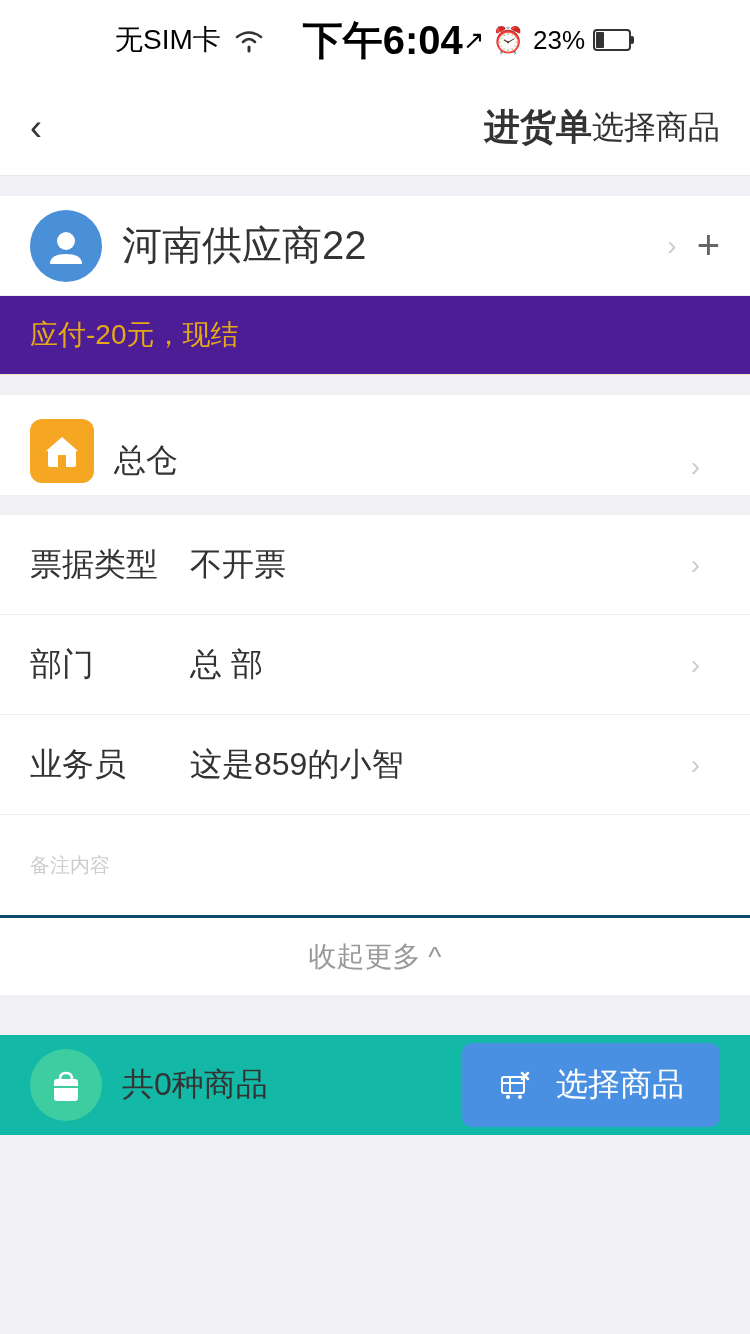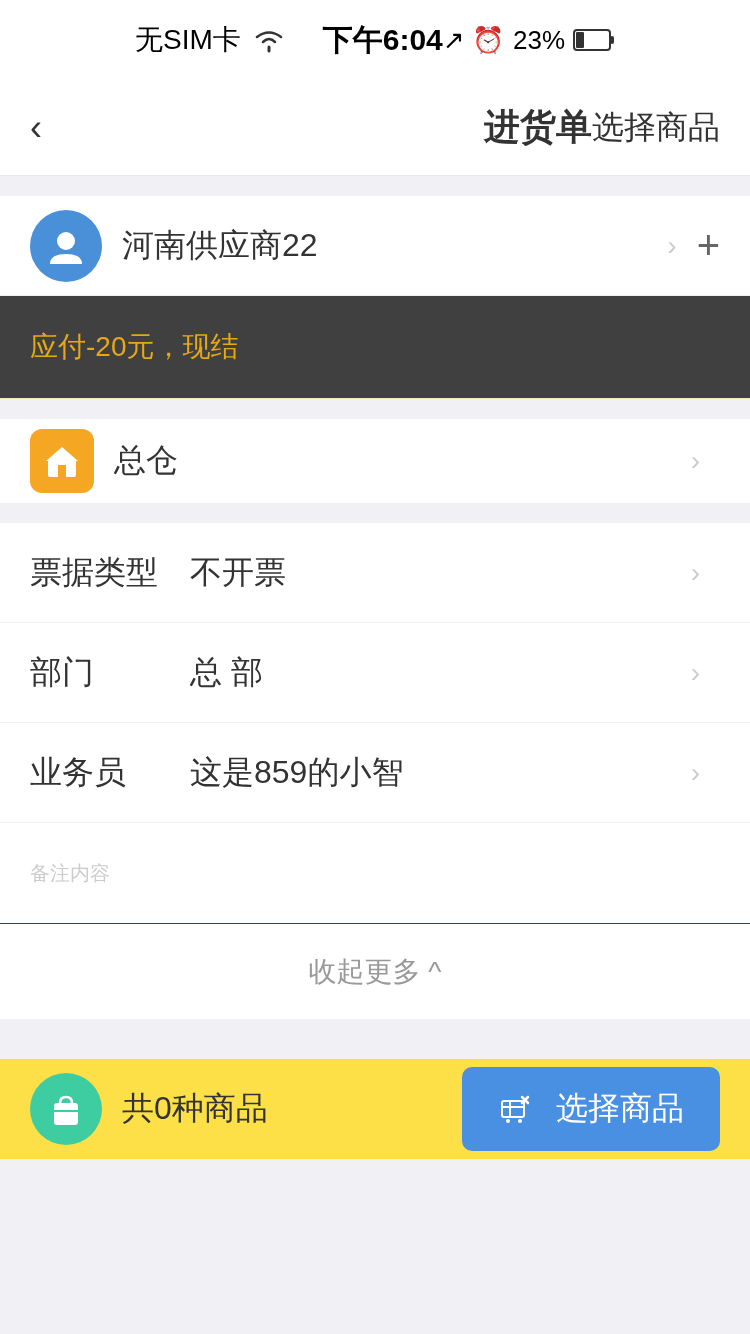--- a/index.html
+++ b/index.html
@@ -17,21 +17,21 @@
       height: 80px;
       background: #fff;
       display: flex;
       align-items: center;
       justify-content: center;
       padding: 0 30px;
       font-size: 28px;
       font-weight: 500;
     }
     .status-left { display: flex; align-items: center; gap: 10px; }
-    .status-center { font-size: 30px; font-weight: 600; margin-left: 36px; }
+    .status-center { font-size: 40px; font-weight: 600; margin-left: 36px; }
     .status-right { display: flex; align-items: center; gap: 8px; font-size: 26px; }
 
     
     .nav-bar {
       height: 96px;
       background: #fff;
       display: flex;
       align-items: center;
       justify-content: space-between;
       padding: 0 30px;
@@ -87,49 +87,49 @@
       justify-content: center;
       margin-right: 20px;
       flex-shrink: 0;
     }
     .avatar-icon {
       color: #fff;
       font-size: 36px;
     }
     .supplier-name {
       flex: 1;
-      font-size: 32px;
+      font-size: 40px;
       color: #333;
     }
     .chevron {
       color: #ccc;
       font-size: 28px;
       margin-right: 20px;
     }
     .add-icon {
       color: #666;
       font-size: 40px;
       cursor: pointer;
     }
 
     
     .notice-banner {
-      background: #404040;
-      padding: 32px 30px;
+      background: #4c1d95;
+      padding: 20px 30px;
       font-size: 28px;
       color: #e6a817;
       border-bottom: 1px solid #f5e8c0;
     }
 
     
     .warehouse-row {
       display: flex;
-      align-items: center;
+      align-items: flex-end;
       padding: 12px 30px;
-      height: 84px;
+      height: 100px;
       cursor: pointer;
     }
     .warehouse-icon-bg {
       width: 64px;
       height: 64px;
       border-radius: 12px;
       background: #f5a623;
       display: flex;
       align-items: center;
       justify-content: center;
@@ -175,36 +175,36 @@
     }
     .form-placeholder {
       flex: 1;
       font-size: 20px;
       color: #ccc;
     }
 
     
     .collapse-row {
       background: #fff;
-      height: 96px;
-      display: flex;
-      align-items: center;
-      justify-content: center;
-      border-top: 1px solid #0c4a6e;
+      height: 80px;
+      display: flex;
+      align-items: center;
+      justify-content: center;
+      border-top: 3px solid #0c4a6e;
       cursor: pointer;
       margin-top: 0;
     }
     .collapse-text {
       font-size: 28px;
       color: #999;
     }
 
     
     .bottom-bar {
-      background: #fde047;
+      background: #14b8a6;
       margin-top: 20px;
       display: flex;
       align-items: center;
       padding: 20px 30px;
       height: 100px;
     }
     .product-icon-bg {
       width: 72px;
       height: 72px;
       border-radius: 50%;

